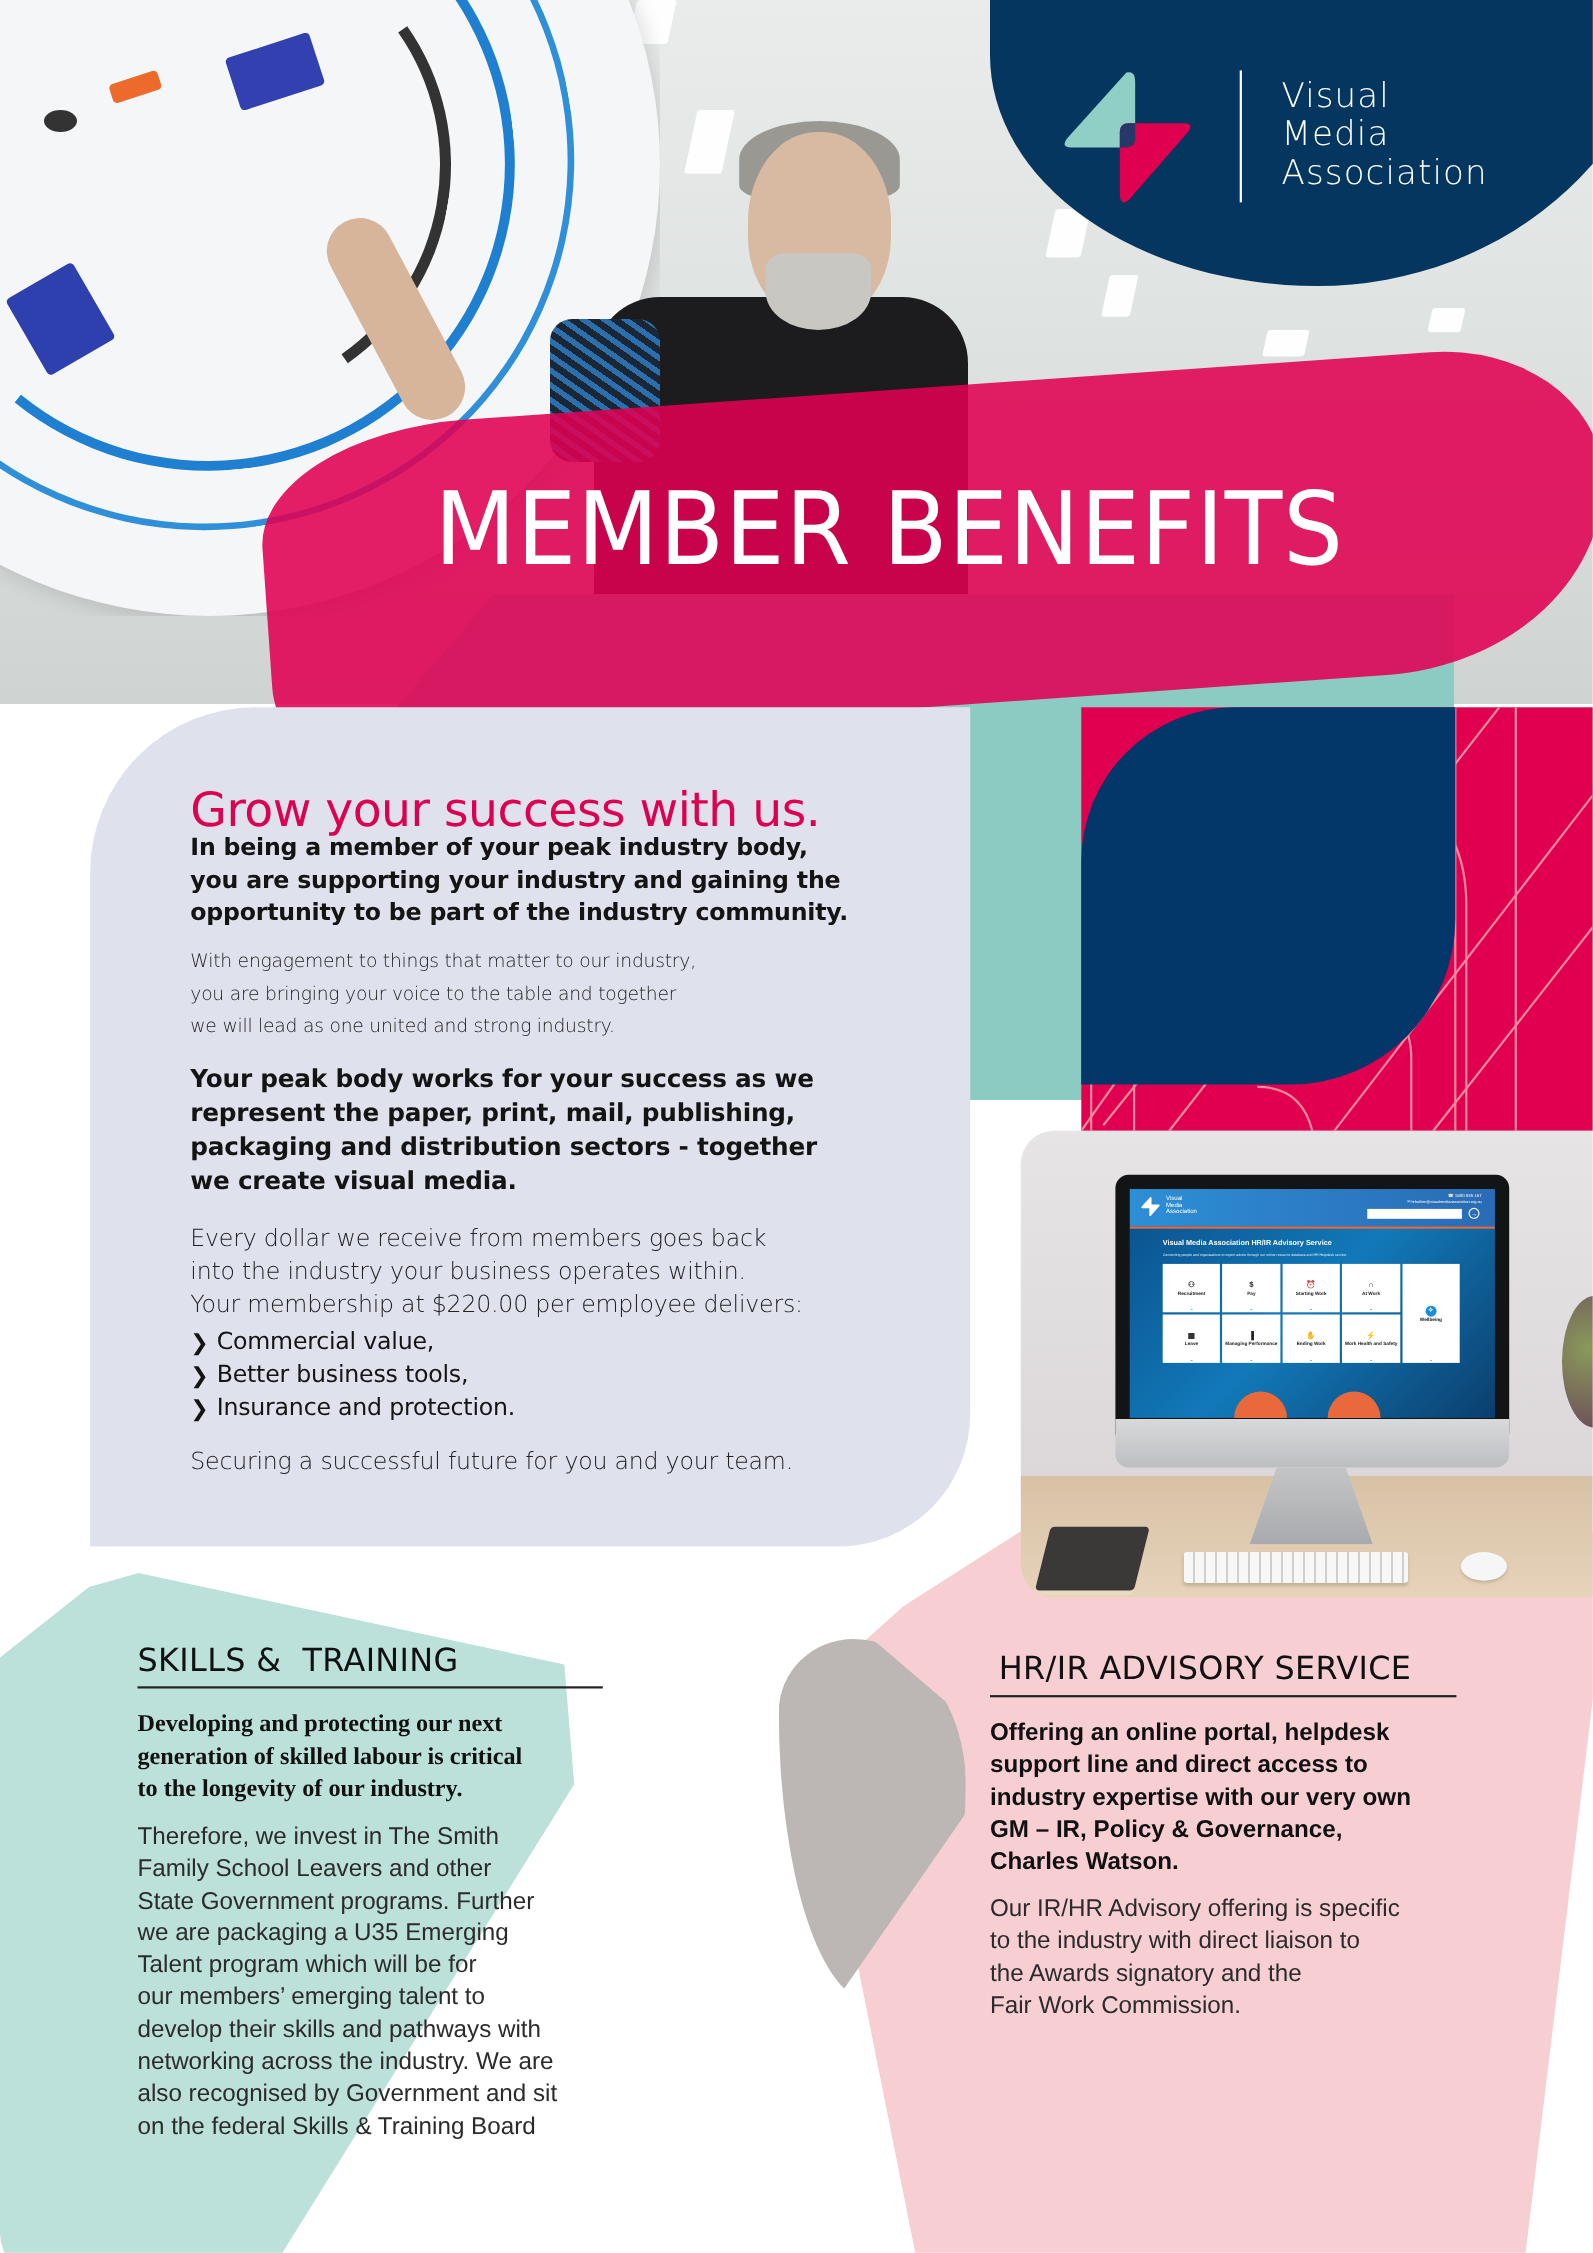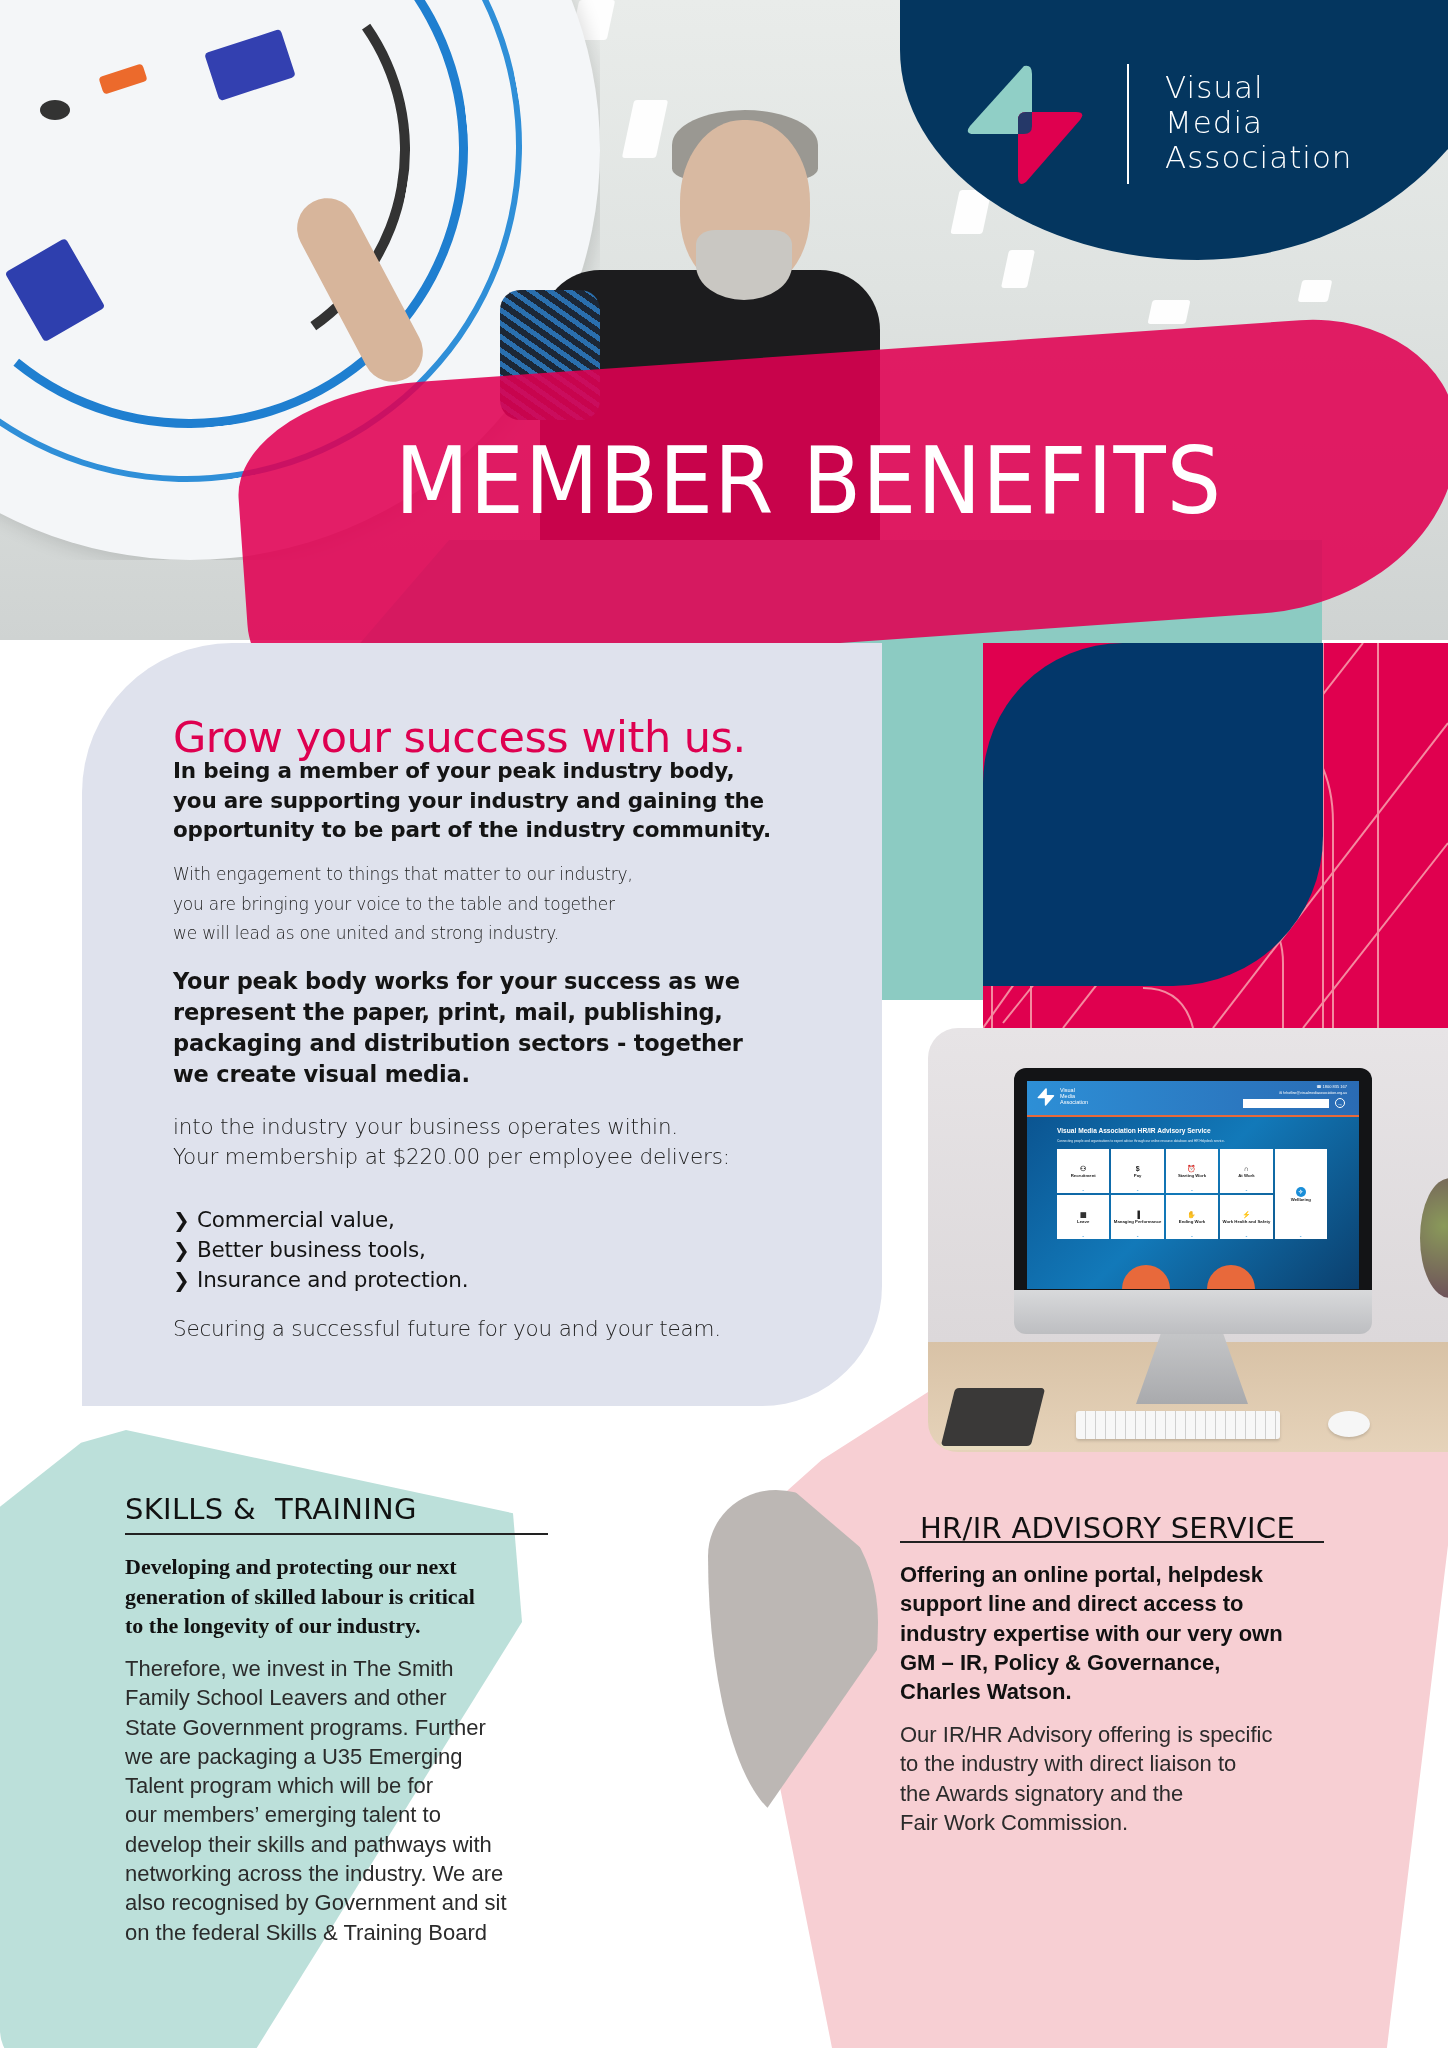--- a/index.html
+++ b/index.html
@@ -302,20 +302,21 @@
   <span class="line">you are bringing your voice to the table and together</span>
   <span class="line">we will lead as one united and strong industry.</span>
 </div>
 <div id="info-peak" class="info-block">
   <span class="line">Your peak body works for your success as we</span>
   <span class="line">represent the paper, print, mail, publishing,</span>
   <span class="line">packaging and distribution sectors - together</span>
   <span class="line">we create visual media.</span>
 </div>
 <div id="info-dollar" class="info-block">
+  <span class="line">Every dollar we receive from members goes back</span>
   <span class="line">into the industry your business operates within.</span>
   <span class="line">Your membership at $220.00 per employee delivers:</span>
 </div>
 <ul id="info-bullets" class="info-block">
   <li>
     <span class="chev">❯</span>
     <span>Commercial value,</span>
   </li>
   <li>
     <span class="chev">❯</span>
@@ -423,21 +424,21 @@
   <span class="line">State Government programs. Further</span>
   <span class="line">we are packaging a U35 Emerging</span>
   <span class="line">Talent program which will be for</span>
   <span class="line">our members’ emerging talent to</span>
   <span class="line">develop their skills and pathways with</span>
   <span class="line">networking across the industry. We are</span>
   <span class="line">also recognised by Government and sit</span>
   <span class="line">on the federal Skills &amp; Training Board</span>
 </div>
 
-<h2 id="hr-title" class="abs" style="margin:12px;font-weight:400">HR/IR ADVISORY SERVICE</h2>
+<h2 id="hr-title" class="abs" style="margin:0;font-weight:400">HR/IR ADVISORY SERVICE</h2>
 <div id="hr-rule" class="abs"></div>
 <div id="hr-lead" class="abs">
   <span class="line">Offering an online portal, helpdesk</span>
   <span class="line">support line and direct access to</span>
   <span class="line">industry expertise with our very own</span>
   <span class="line">GM – IR, Policy &amp; Governance,</span>
   <span class="line">Charles Watson.</span>
 </div>
 <div id="hr-body" class="abs">
   <span class="line">Our IR/HR Advisory offering is specific</span>

